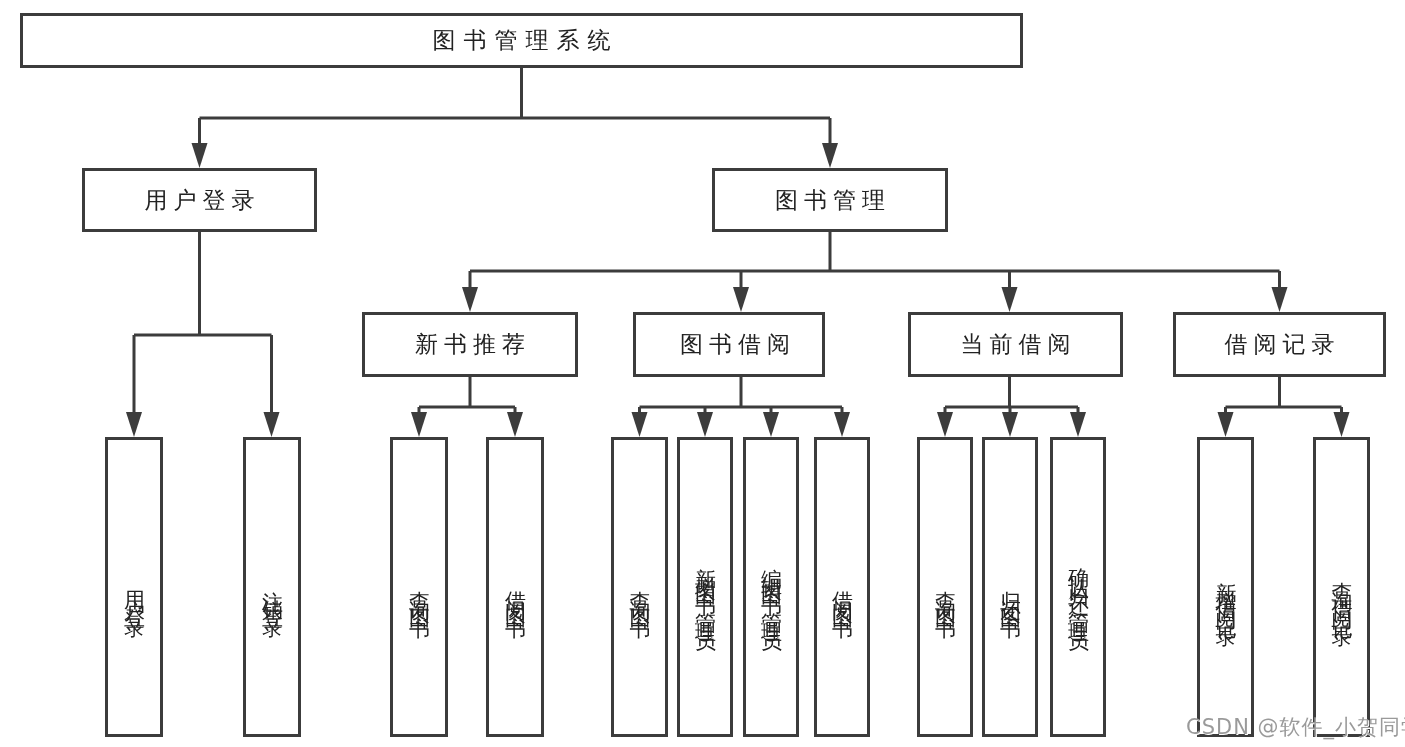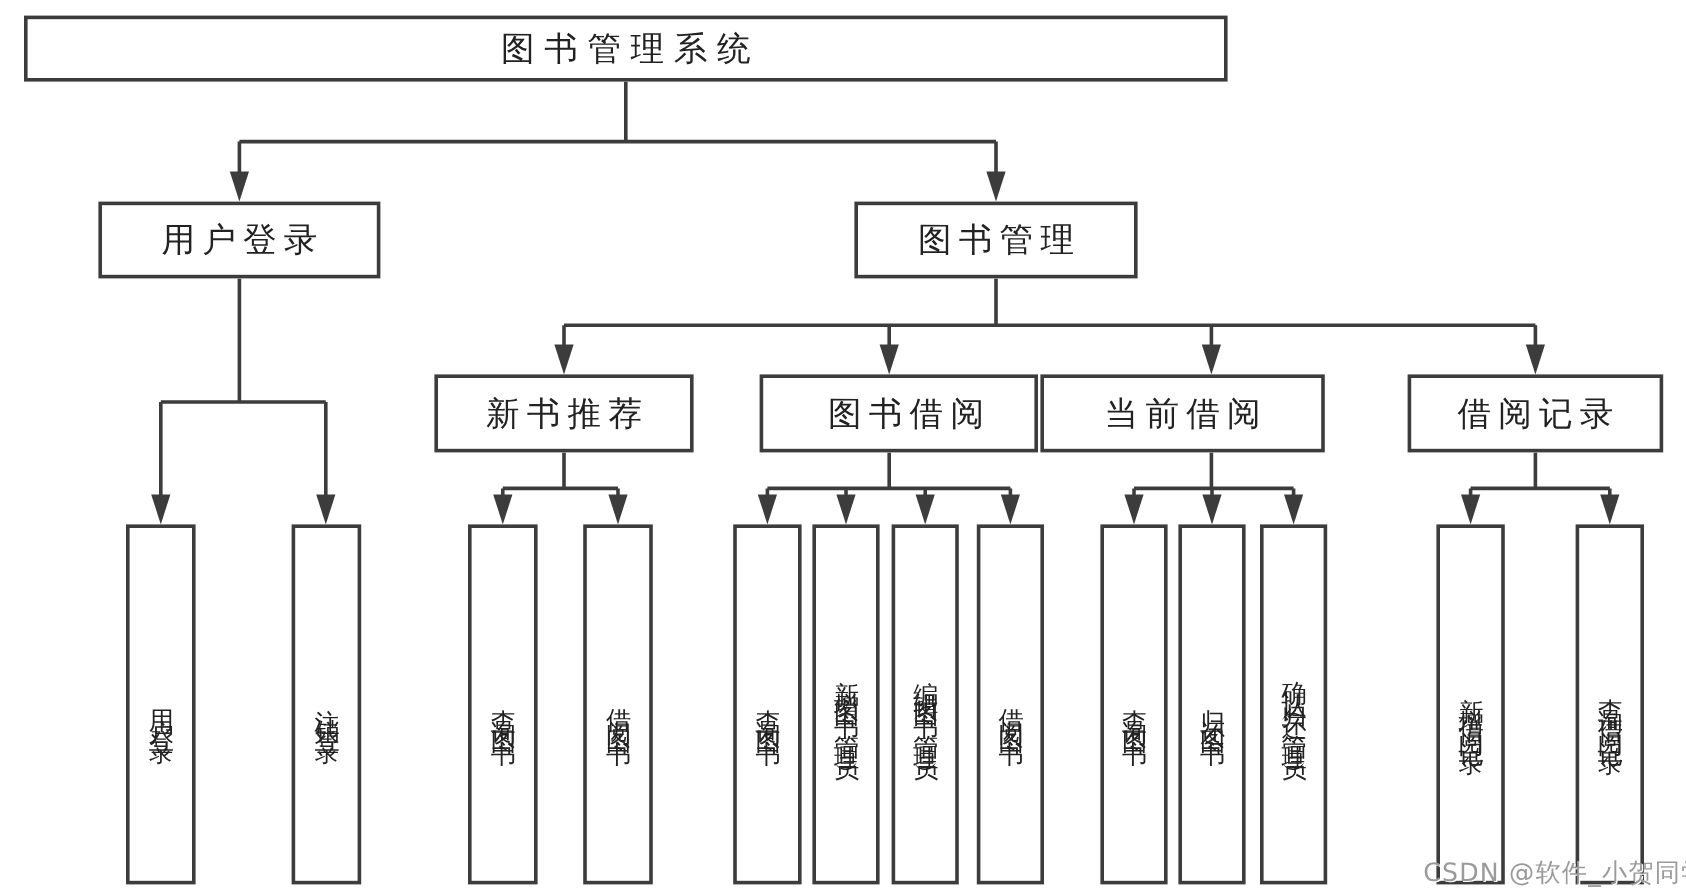--- a/index.html
+++ b/index.html
@@ -16,21 +16,21 @@
     box-sizing:border-box;
     background:#ffffff;
     border:3px solid #3c3c3c;
     display:flex;
     align-items:center;
     justify-content:center;
     z-index:2;
   }
   .hlabel{
     color:#222222;
-    font-size:28px;
+    font-size:23px;
     letter-spacing:6px;
     text-indent:6px;
     line-height:1;
     white-space:nowrap;
   }
   .root .hlabel{letter-spacing:8px;text-indent:8px;}
   .vtext{
     writing-mode:vertical-rl;
     text-orientation:mixed;
     color:#222222;
@@ -95,24 +95,24 @@
   <div class="node" style="left:82px;top:168px;width:235px;height:64px;">
     <span class="hlabel">用户登录</span>
   </div>
   <div class="node" style="left:362px;top:312px;width:216px;height:65px;">
     <span class="hlabel">新书推荐</span>
   </div>
 
   <div class="node" style="left:712px;top:168px;width:236px;height:64px;">
     <span class="hlabel">图书管理</span>
   </div>
-  <div class="node" style="left:633px;top:312px;width:232px;height:65px;padding-left:12px;">
+  <div class="node" style="left:633px;top:312px;width:192px;height:65px;padding-left:12px;">
     <span class="hlabel">图书借阅</span>
   </div>
-  <div class="node" style="left:867px;top:312px;width:237px;height:65px;">
+  <div class="node" style="left:908px;top:312px;width:215px;height:65px;">
     <span class="hlabel">当前借阅</span>
   </div>
   <div class="node" style="left:1173px;top:312px;width:213px;height:65px;">
     <span class="hlabel">借阅记录</span>
   </div>
 
   <div class="node" style="left:105px;top:437px;width:58px;height:300px;">
     <span class="vtext">用户登录</span>
   </div>
   <div class="node" style="left:243px;top:437px;width:58px;height:300px;">

